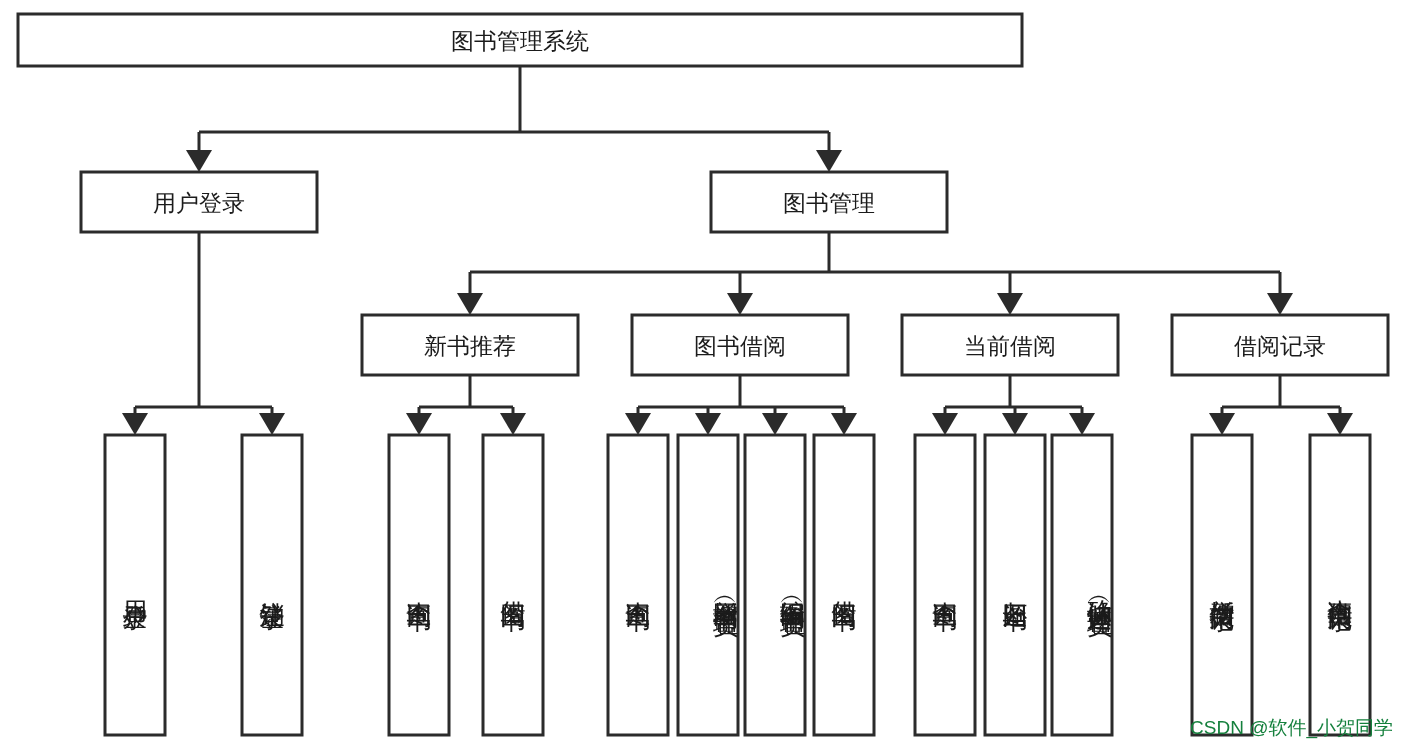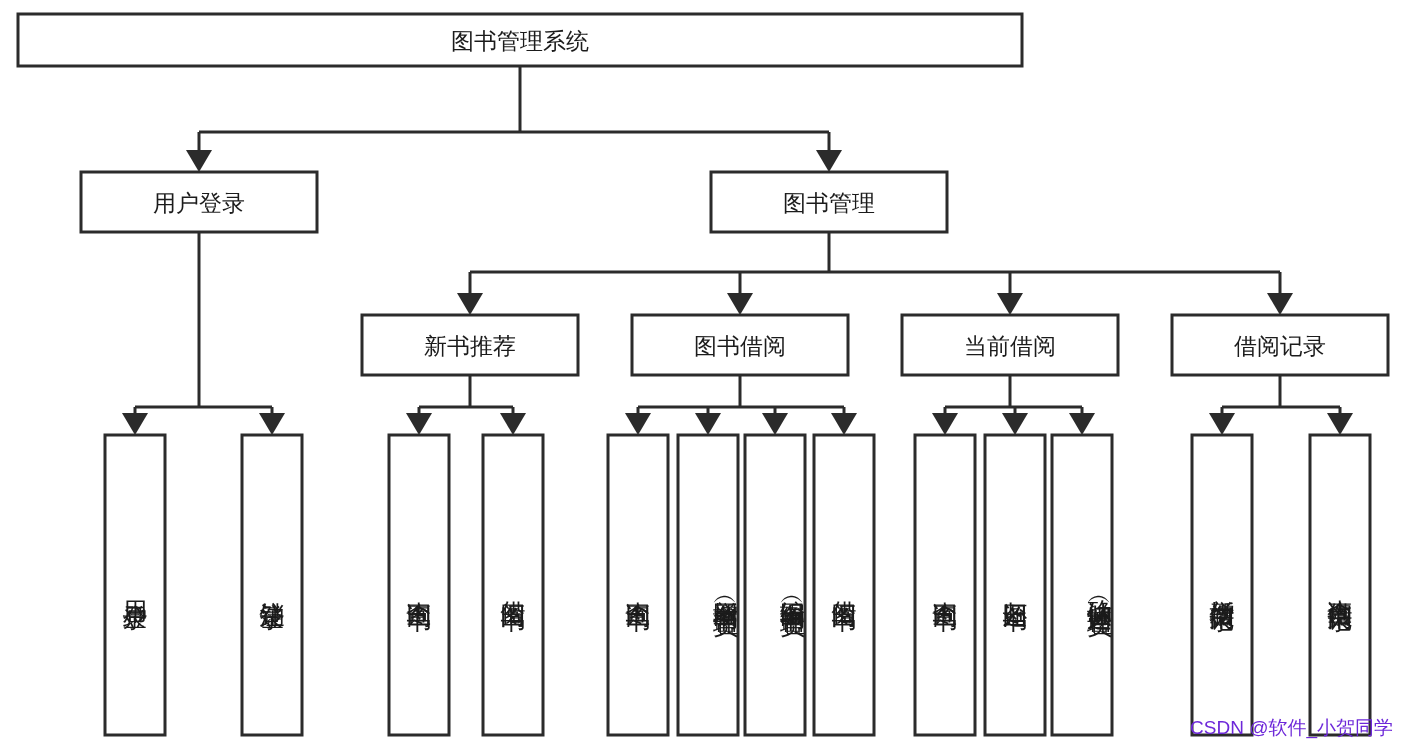--- a/index.html
+++ b/index.html
@@ -70,21 +70,21 @@
     display: flex;
     align-items: flex-start;
     justify-content: center;
   }
   #watermark {
     position: absolute;
     right: 12px;
     bottom: 6px;
     font-family: "Liberation Sans", "DejaVu Sans", sans-serif;
     font-size: 19px;
-    color: #6d28d9;
+    color: #15803d;
     white-space: nowrap;
     pointer-events: none;
   }
 </style>
 </head>
 <body>
 
 <div id="diagram-root">
 
   <svg id="flow" viewBox="0 0 1405 747">

